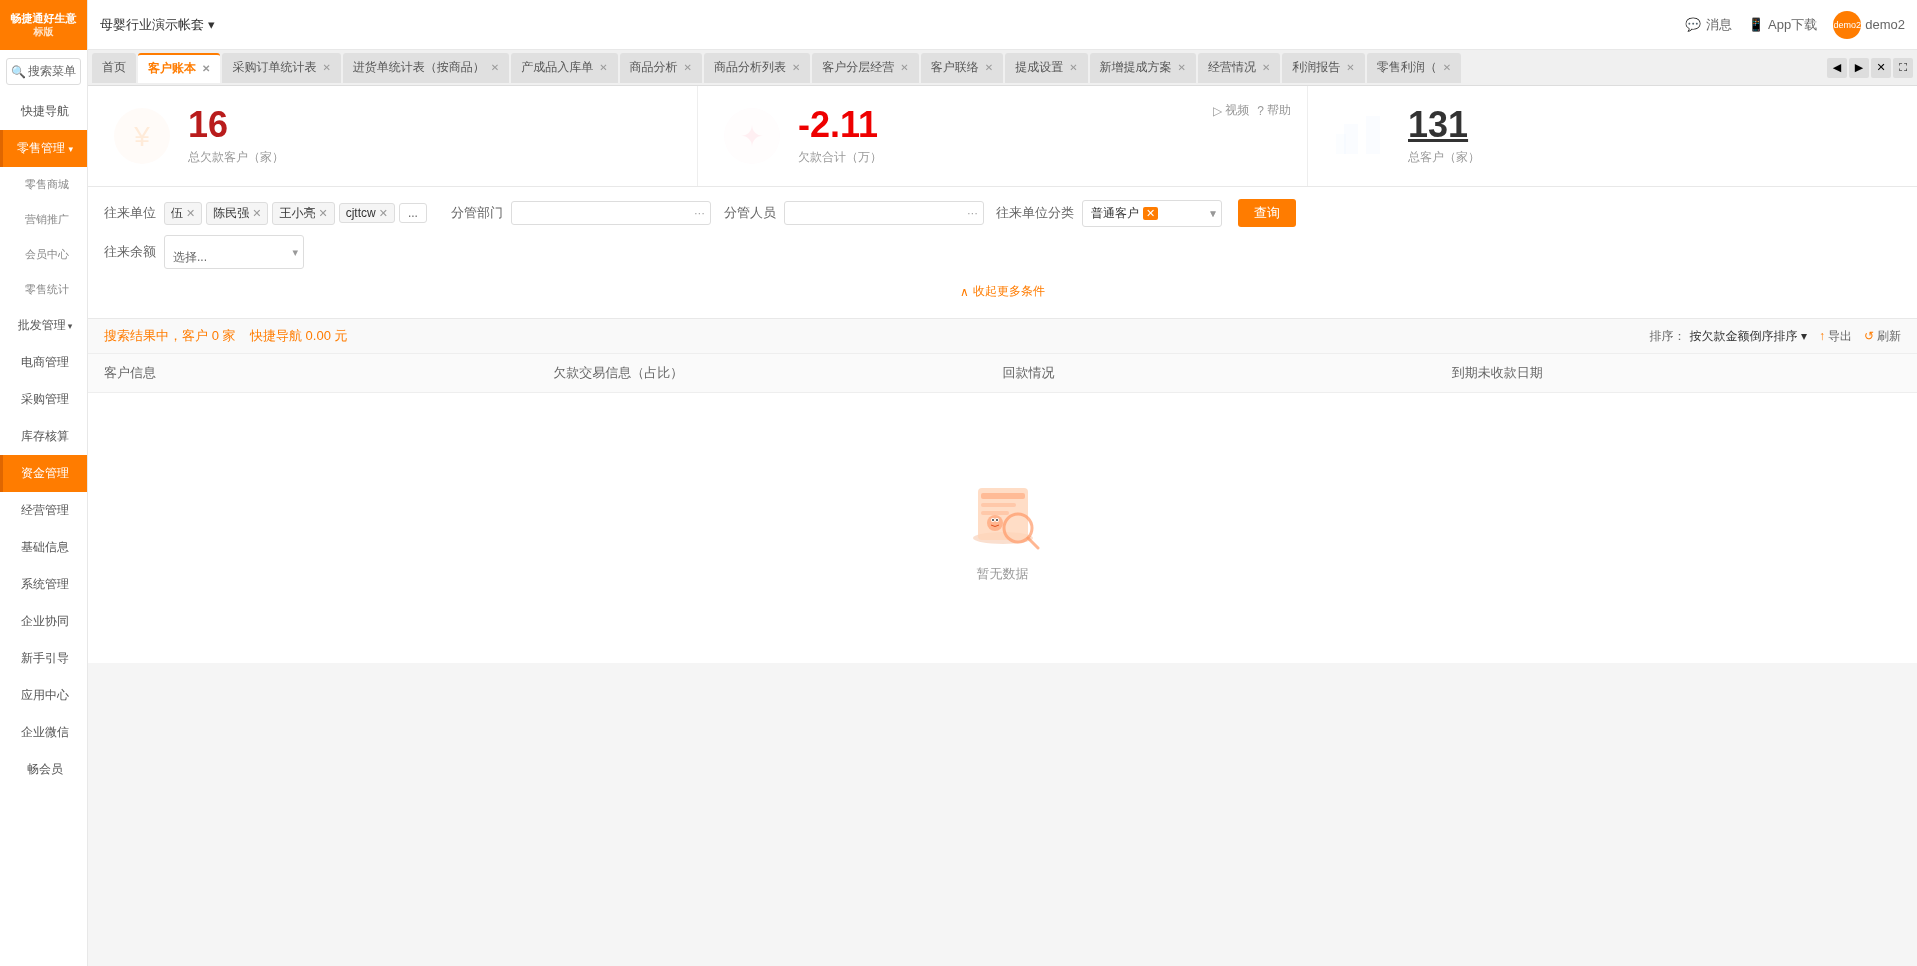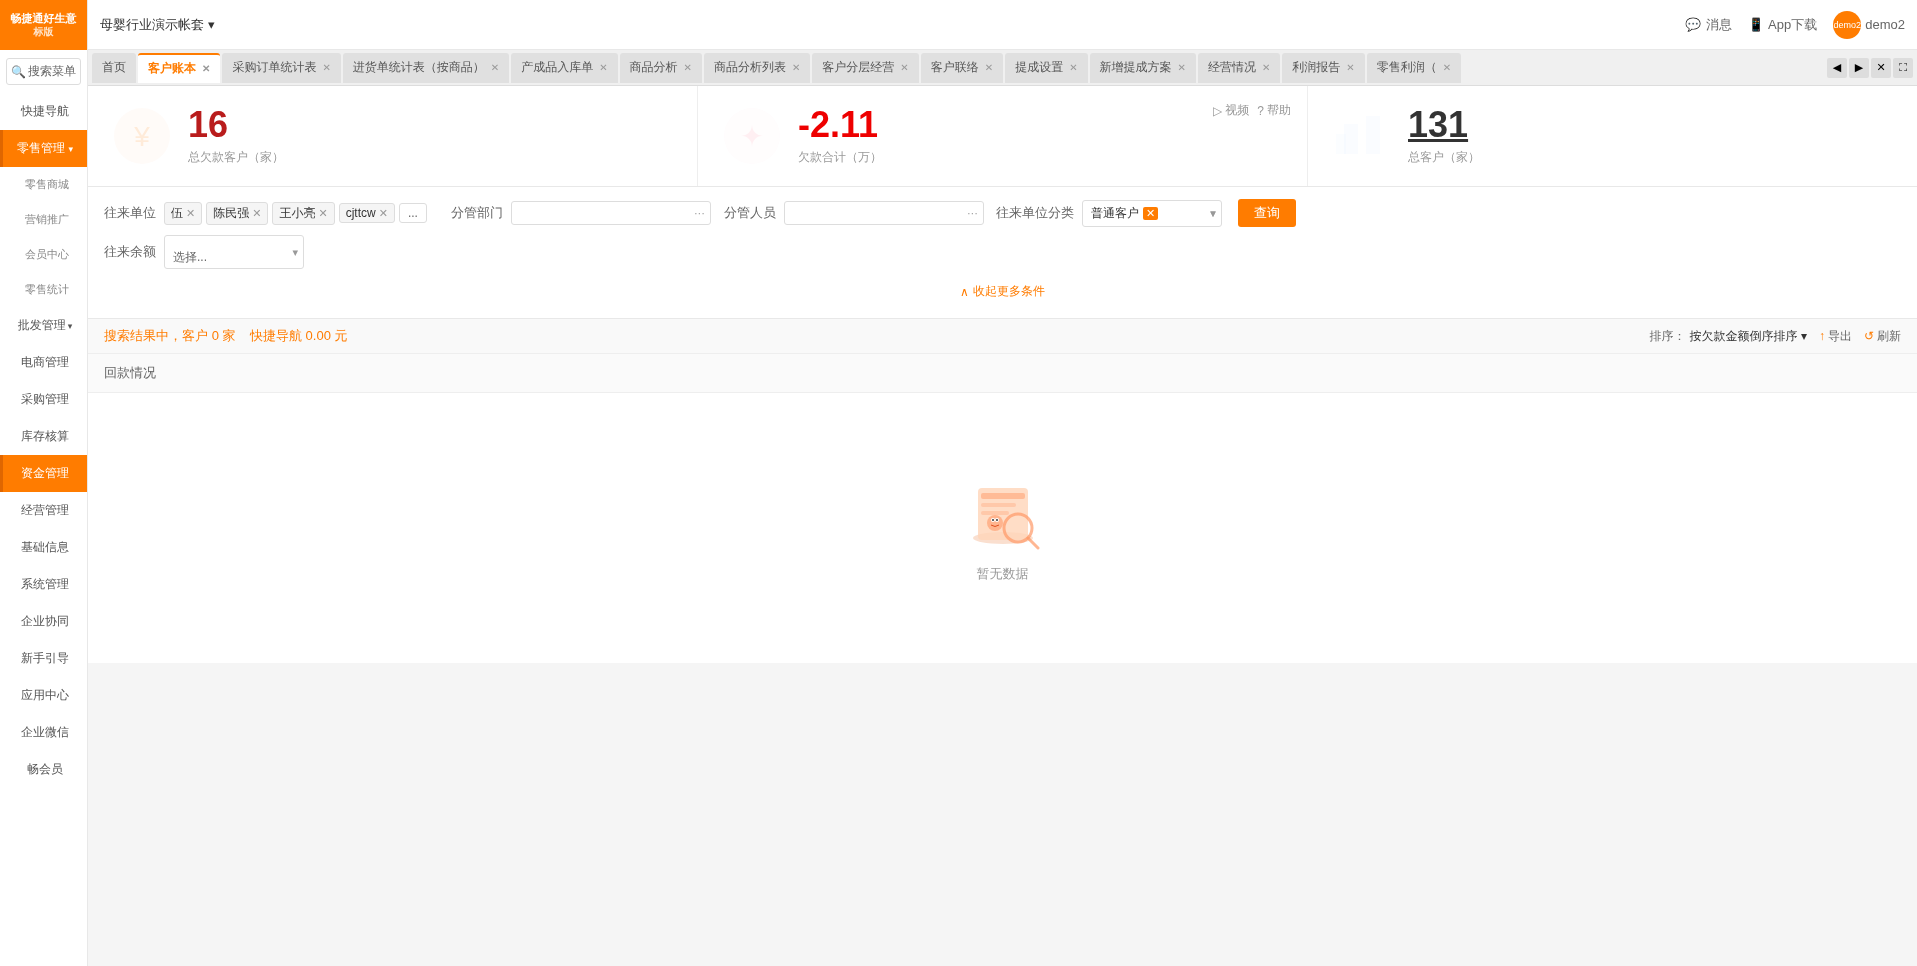--- a/index.html
+++ b/index.html
@@ -404,21 +404,24 @@
         </div>
         <div class="result-btn">
           <span style="color:#ff7c00;">↺</span>
           <span>刷新</span>
         </div>
       </div>
     </div>
 
     <div class="table-container">
       <div class="table-header">
+        <div class="table-col table-col-1">客户信息</div>
+        <div class="table-col table-col-2">欠款交易信息（占比）</div>
         <div class="table-col table-col-3">回款情况</div>
+        <div class="table-col table-col-4">到期未收款日期</div>
       </div>
 
       <div class="empty-state">
         <div class="empty-icon">
           <svg width="100" height="80" viewBox="0 0 100 80">
 
             <ellipse cx="50" cy="65" rx="30" ry="6" fill="#f5c0a0" opacity="0.5"></ellipse>
             <rect x="25" y="15" width="50" height="52" rx="4" fill="#ffd4b8" opacity="0.8"></rect>
             <rect x="28" y="20" width="44" height="6" rx="2" fill="#ff9966" opacity="0.5"></rect>
             <rect x="28" y="30" width="35" height="4" rx="2" fill="#ff9966" opacity="0.3"></rect>

